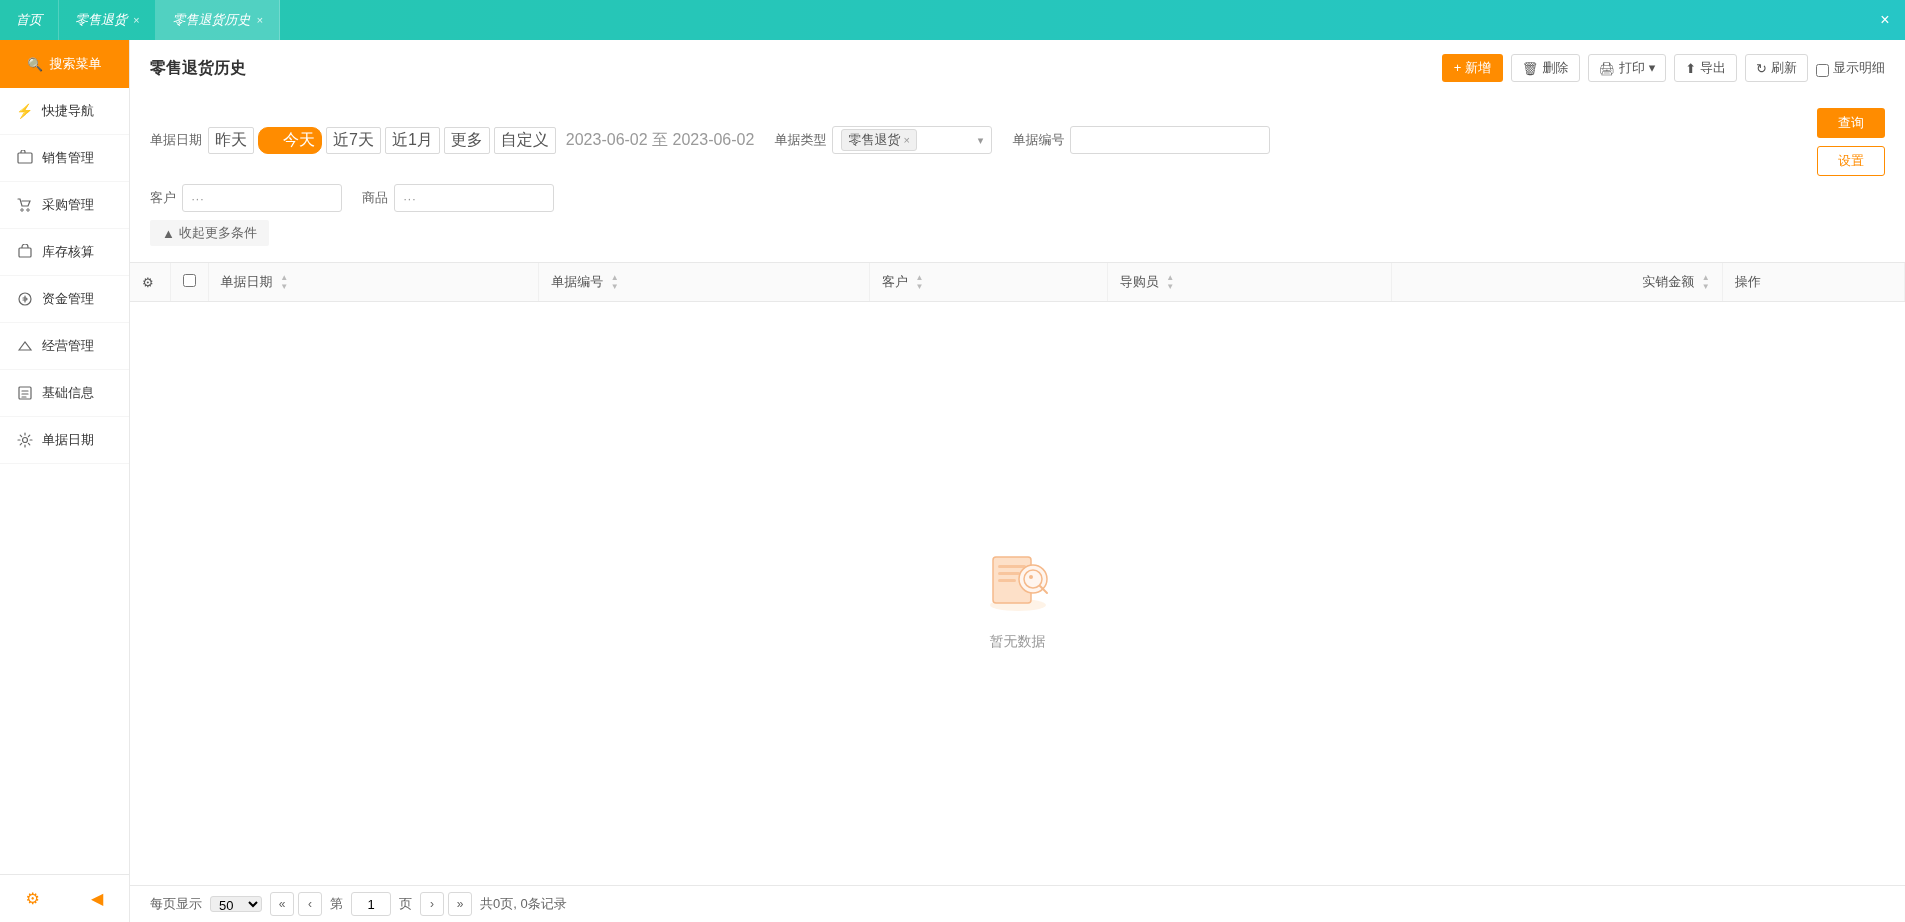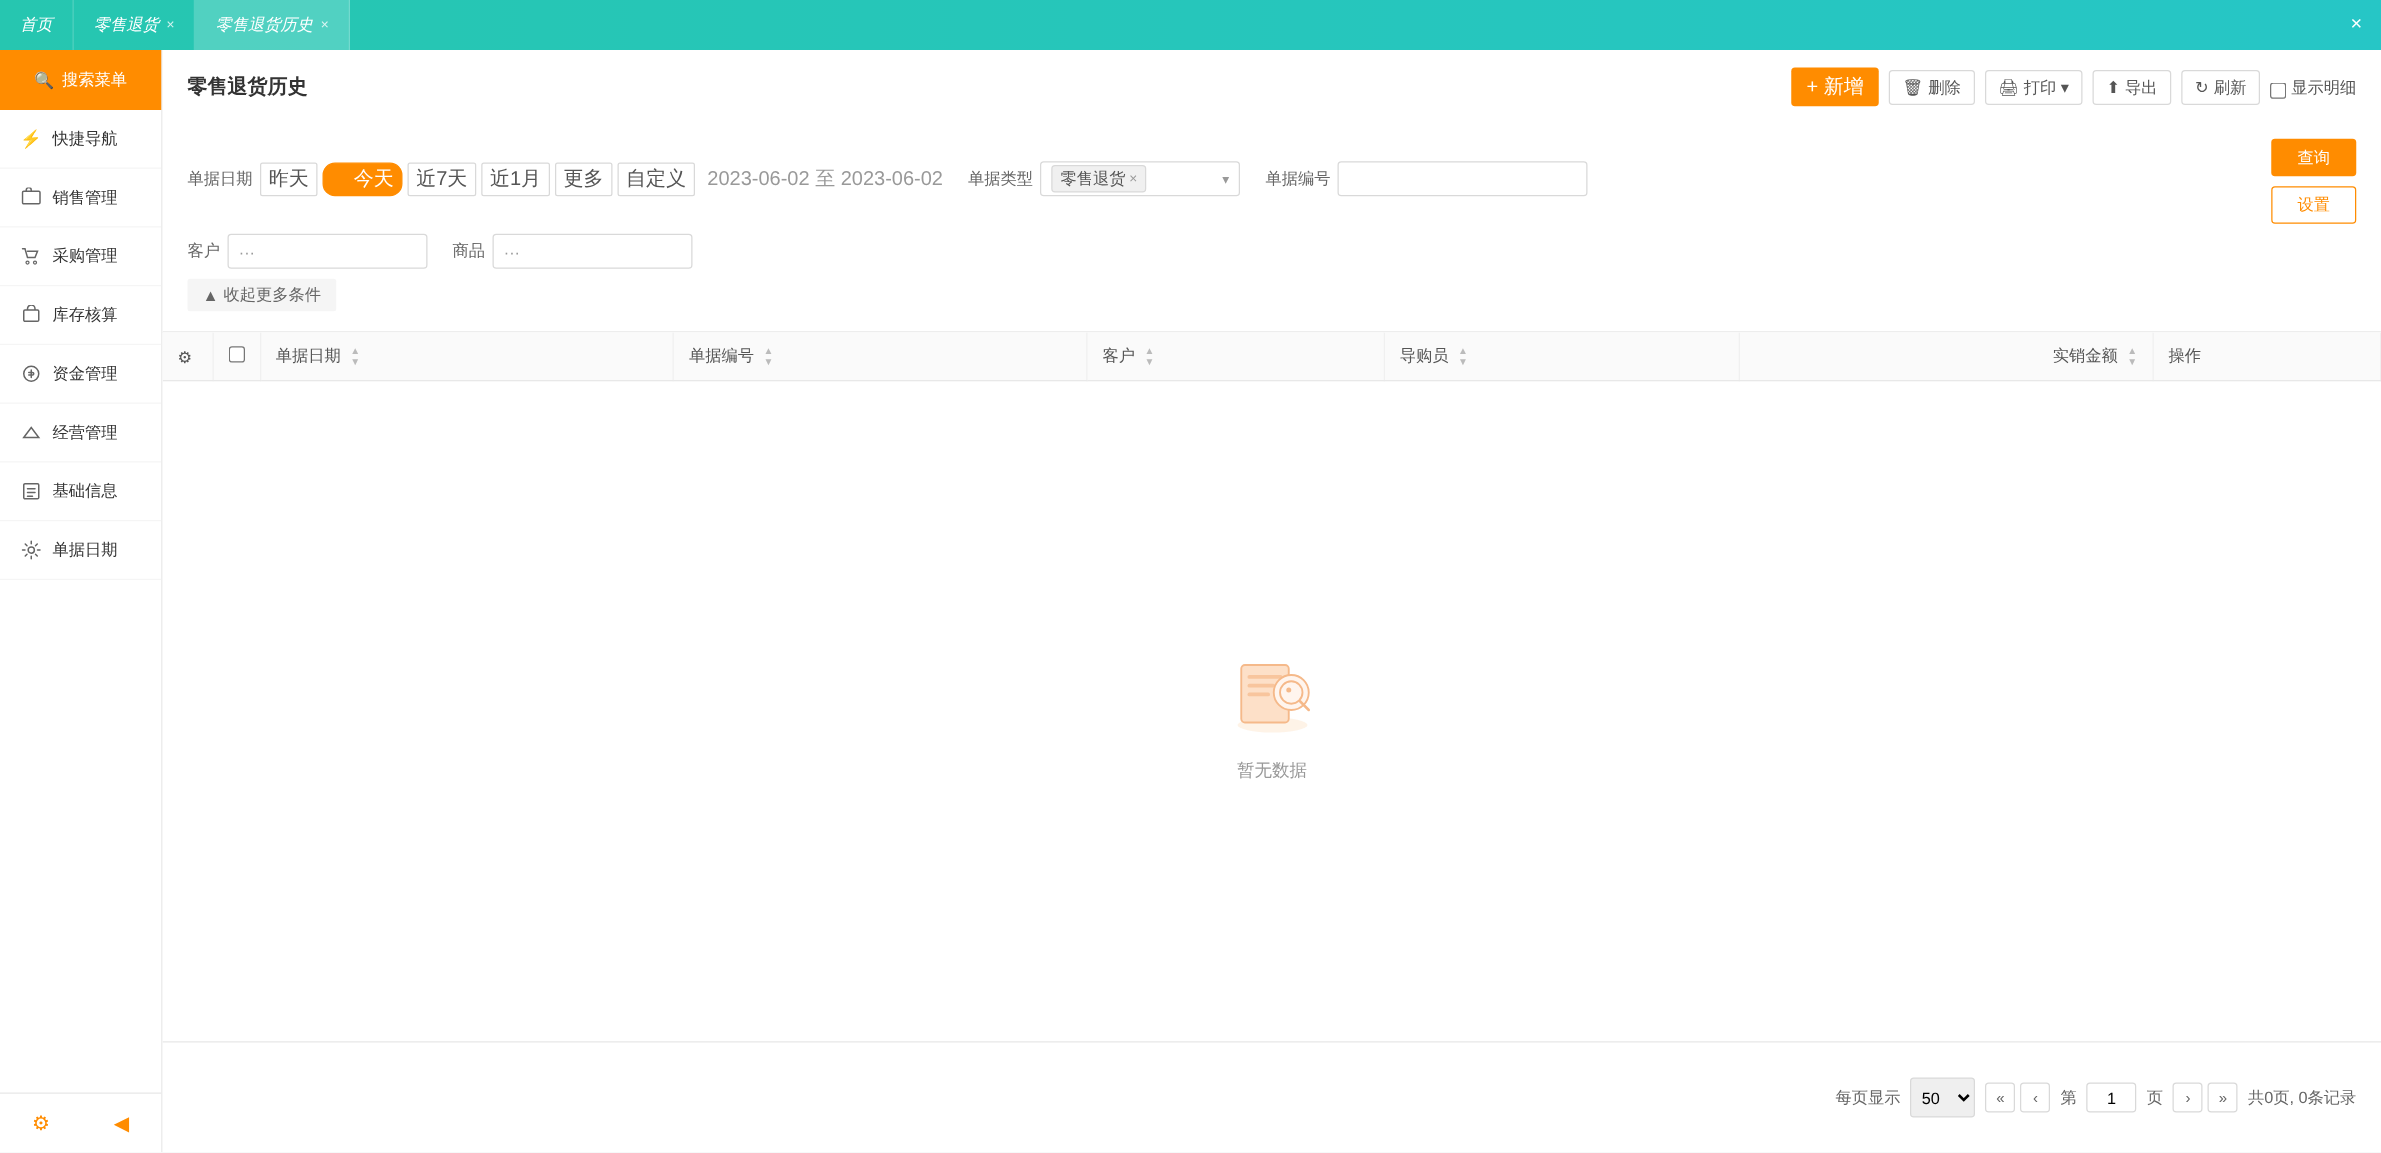--- a/index.html
+++ b/index.html
@@ -146,21 +146,21 @@
       align-items: center;
       gap: 8px;
     }
     .btn-new {
       background: #ff8c00;
       color: #fff;
       border: none;
       border-radius: 3px;
       padding: 5px 12px;
       cursor: pointer;
-      font-size: 16px;
+      font-size: 13px;
     }
     .btn-action {
       background: transparent;
       border: 1px solid #d9d9d9;
       border-radius: 3px;
       padding: 4px 10px;
       cursor: pointer;
       font-size: 13px;
       color: #555;
       display: flex;
@@ -344,22 +344,21 @@
     }
     .empty-text {
       color: #999;
       font-size: 14px;
     }
 
     
     .table-footer {
       display: flex;
       align-items: center;
-      justify-content: flex-end;
-      padding: 28px 20px;
+      padding: 6px 20px;
       background: #fff;
       border-top: 1px solid #e8e8e8;
       gap: 8px;
       flex-shrink: 0;
     }
     .pagination-info {
       color: #666;
       font-size: 13px;
     }
     .pagination-controls {
@@ -382,21 +381,21 @@
     }
     .page-input {
       width: 40px;
       height: 24px;
       border: 1px solid #d9d9d9;
       border-radius: 3px;
       text-align: center;
       font-size: 13px;
     }
     .per-page-select {
-      height: 32px;
+      height: 16px;
       border: 1px solid #d9d9d9;
       border-radius: 3px;
       font-size: 13px;
       padding: 0 4px;
     }
 
     
     .btn-query {
       background: #ff8c00;
       color: #fff;

